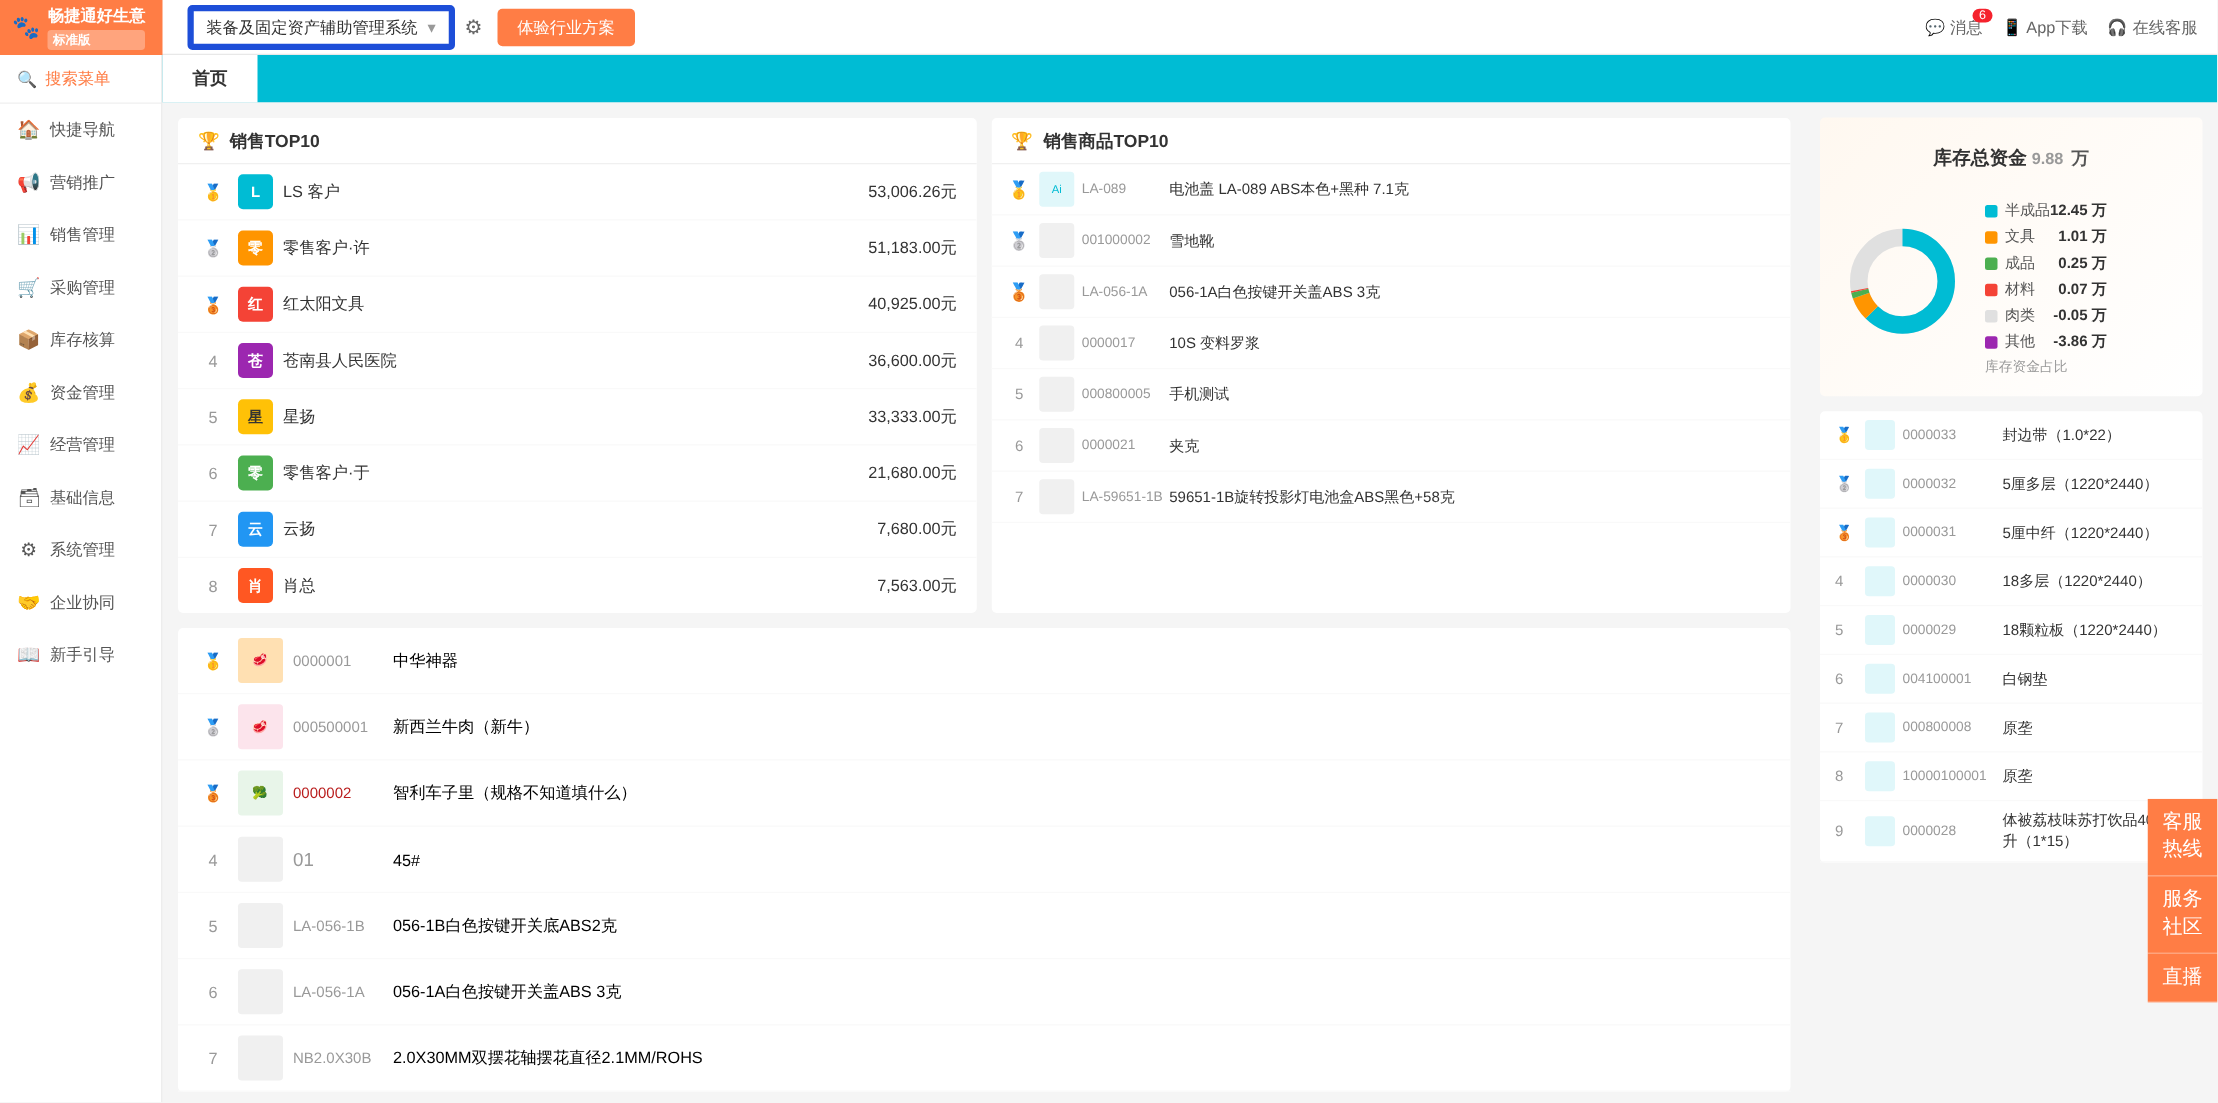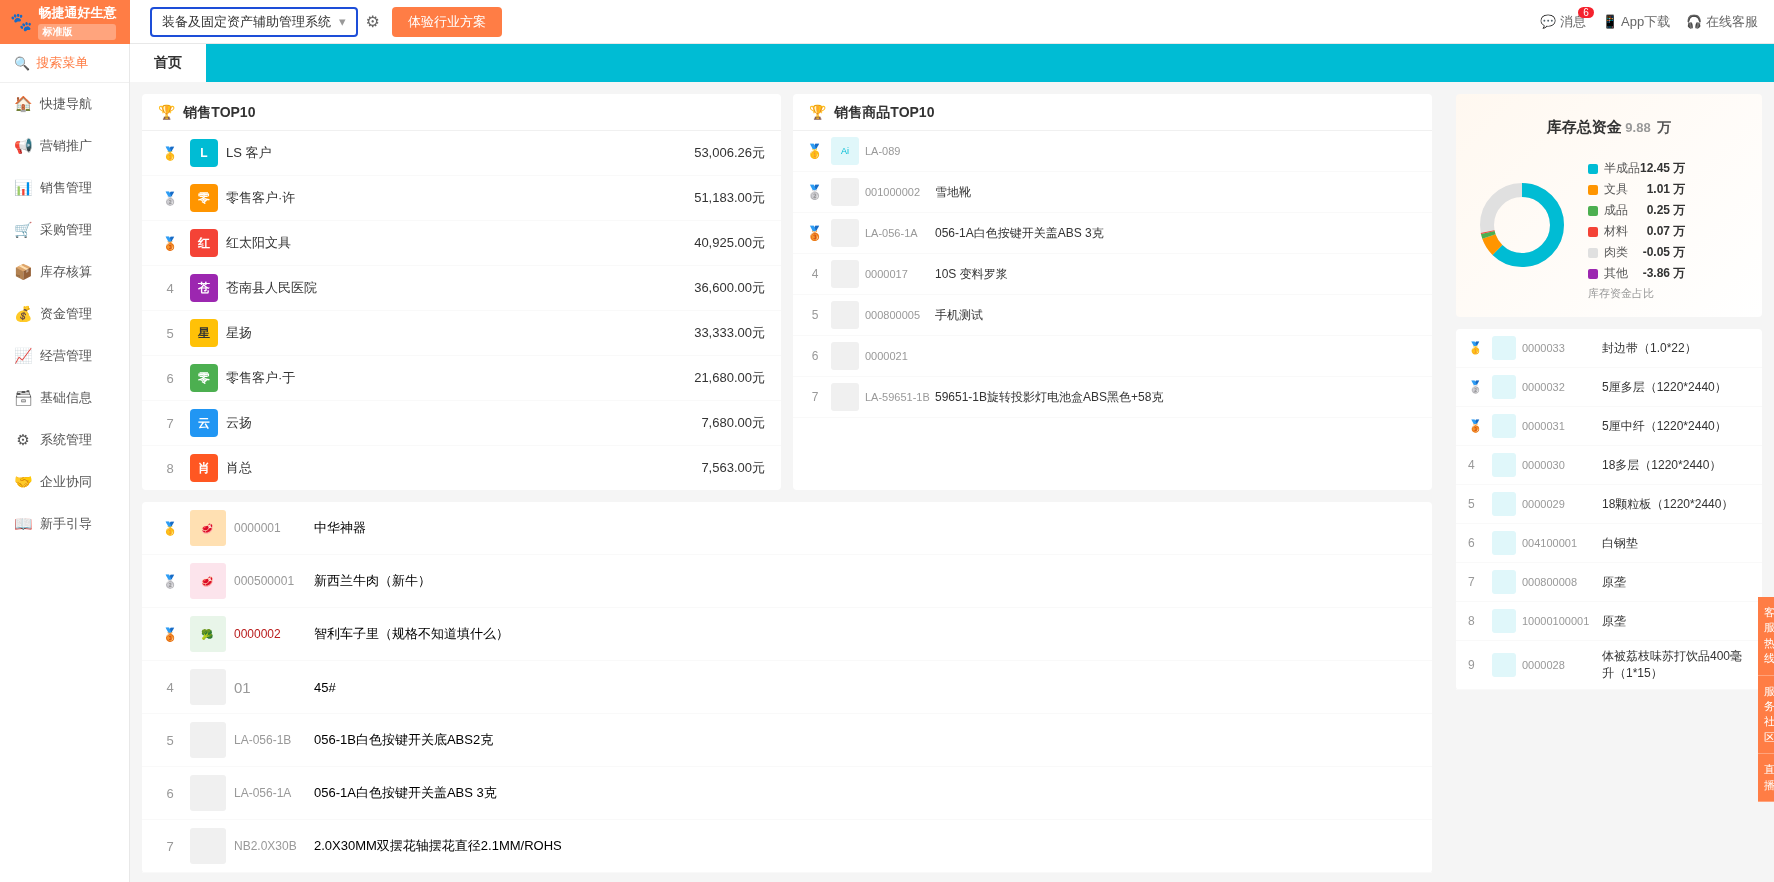--- a/index.html
+++ b/index.html
@@ -3,21 +3,21 @@
   <meta charset="utf-8">
   <style>
     * { margin: 0; padding: 0; box-sizing: border-box; }
     body { font-family: 'Microsoft YaHei', Arial, sans-serif; font-size: 13px; background: #f5f5f5; width: 1774px; height: 882px; overflow: hidden; display: flex; flex-direction: column; }
 
     
     .topbar { height: 44px; background: #fff; display: flex; align-items: center; padding: 0 16px; border-bottom: 1px solid #e8e8e8; flex-shrink: 0; }
     .logo-area { width: 130px; background: #ff7d45; height: 44px; display: flex; align-items: center; padding: 0 10px; color: #fff; font-size: 13px; font-weight: bold; flex-shrink: 0; margin-left: -16px; }
     .logo-icon { font-size: 18px; margin-right: 6px; }
     .logo-badge { font-size: 10px; background: rgba(255,255,255,0.3); border-radius: 3px; padding: 1px 4px; margin-top: 2px; }
-    .system-selector { display: flex; align-items: center; margin-left: 20px; border: 2px solid #1d4ed8; border-radius: 4px; padding: 4px 10px; cursor: pointer; color: #333; }
+    .system-selector { display: flex; align-items: center; margin-left: 20px; border: 5px solid #1d4ed8; border-radius: 4px; padding: 4px 10px; cursor: pointer; color: #333; }
     .system-selector .arrow { margin-left: 8px; color: #999; }
     .gear-btn { margin-left: 8px; color: #666; cursor: pointer; font-size: 16px; }
     .trial-btn { margin-left: 12px; background: #ff7d45; color: #fff; border: none; border-radius: 4px; padding: 6px 16px; cursor: pointer; font-size: 13px; }
     .topbar-right { margin-left: auto; display: flex; align-items: center; gap: 16px; color: #666; font-size: 13px; }
     .topbar-right .notif { position: relative; cursor: pointer; }
     .notif-badge { position: absolute; top: -6px; right: -8px; background: #f5222d; color: #fff; font-size: 10px; border-radius: 8px; padding: 0 4px; min-width: 16px; text-align: center; }
     .topbar-right .app-download, .topbar-right .online-service { cursor: pointer; color: #666; }
 
     
     .main-layout { display: flex; flex: 1; overflow: hidden; }
@@ -98,21 +98,21 @@
     
     .new-products-panel { background: #fff; border-radius: 4px; }
     .new-products-list .np-row { display: flex; align-items: center; padding: 7px 12px; border-bottom: 1px solid #f9f9f9; }
     .np-rank { width: 18px; font-size: 12px; color: #999; }
     .np-thumb { width: 24px; height: 24px; background: #e0f7fa; border-radius: 3px; margin: 0 6px; display: flex; align-items: center; justify-content: center; color: #00bcd4; font-size: 9px; font-weight: bold; flex-shrink: 0; }
     .np-code { color: #999; font-size: 11px; min-width: 80px; }
     .np-name { color: #333; font-size: 12px; flex: 1; }
 
     
     .cs-panel { position: fixed; right: 0; bottom: 80px; display: flex; flex-direction: column; z-index: 100; }
-    .cs-btn { background: #ff7d45; color: #fff; font-size: 11px; padding: 8px 6px; text-align: center; cursor: pointer; border-bottom: 1px solid rgba(255,255,255,0.3); width: 16px; line-height: 1.4; }
+    .cs-btn { background: #ff7d45; color: #fff; font-size: 16px; padding: 8px 6px; text-align: center; cursor: pointer; border-bottom: 1px solid rgba(255,255,255,0.3); width: 56px; line-height: 1.4; }
 
     .section-header { display: flex; align-items: center; padding: 10px 16px 8px; border-bottom: 1px solid #f0f0f0; }
     .section-header-title { font-size: 14px; font-weight: bold; color: #333; }
     .top10-label { color: #ff9500; font-weight: bold; }
 
     .two-col { display: flex; gap: 12px; }
     .col-half { flex: 1; background: #fff; border-radius: 4px; overflow: hidden; }
 
     .medal-gold { color: #ffd700; }
     .medal-silver { color: #aaa; }
@@ -289,20 +289,21 @@
               <span class="section-header-title">
                 <span style="color:#ffd700;margin-right:4px">🏆</span>
                 <span>销售商品TOP10</span>
               </span>
             </div>
             <div class="top-products-list">
               <div class="prod-row">
                 <span class="prod-rank-icon medal-gold">🥇</span>
                 <div class="prod-thumb" style="background:#e0f7fa;color:#00bcd4">Ai</div>
                 <span class="prod-code">LA-089</span>
+                <span class="prod-name">电池盖 LA-089 ABS本色+黑种 7.1克</span>
               </div>
               <div class="prod-row">
                 <span class="prod-rank-icon medal-silver">🥈</span>
                 <div class="prod-thumb"></div>
                 <span class="prod-code">001000002</span>
                 <span class="prod-name">雪地靴</span>
               </div>
               <div class="prod-row">
                 <span class="prod-rank-icon medal-bronze">🥉</span>
                 <div class="prod-thumb"></div>
@@ -318,20 +319,21 @@
               <div class="prod-row">
                 <span class="prod-rank-icon" style="font-size:12px;color:#999">5</span>
                 <div class="prod-thumb"></div>
                 <span class="prod-code">000800005</span>
                 <span class="prod-name">手机测试</span>
               </div>
               <div class="prod-row">
                 <span class="prod-rank-icon" style="font-size:12px;color:#999">6</span>
                 <div class="prod-thumb"></div>
                 <span class="prod-code">0000021</span>
+                <span class="prod-name">夹克</span>
               </div>
               <div class="prod-row">
                 <span class="prod-rank-icon" style="font-size:12px;color:#999">7</span>
                 <div class="prod-thumb"></div>
                 <span class="prod-code">LA-59651-1B</span>
                 <span class="prod-name">59651-1B旋转投影灯电池盒ABS黑色+58克</span>
               </div>
             </div>
           </div>
         </div>

